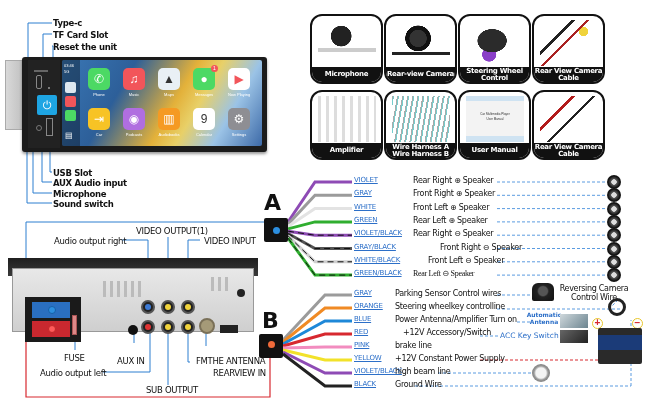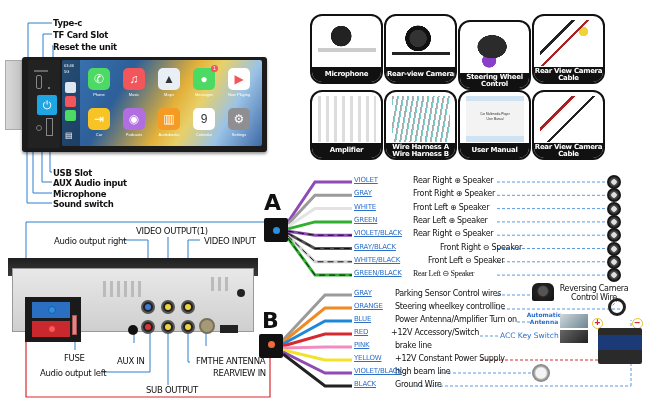--- a/index.html
+++ b/index.html
@@ -203,21 +203,21 @@
 
 <div id="accessories">
     <div class="acc" style="left: 310px; top: 14px;">
       <div class="abs" style="left: 6px; top: 4px; width: 58px; height: 46px; background: radial-gradient(circle at 40% 35%, rgb(34, 34, 34) 0px, rgb(34, 34, 34) 22%, transparent 23%), linear-gradient(transparent 60%, rgb(204, 204, 204) 60%, rgb(204, 204, 204) 70%, transparent 70%);"></div>
       <div class="acc-cap">Microphone</div>
     </div>
     <div class="acc" style="left: 384px; top: 14px;">
       <div class="abs" style="left: 6px; top: 4px; width: 58px; height: 46px; background: radial-gradient(circle at 45% 40%, rgb(51, 51, 51) 0px, rgb(51, 51, 51) 20%, rgb(17, 17, 17) 21%, rgb(17, 17, 17) 30%, transparent 31%), linear-gradient(transparent 70%, rgb(34, 34, 34) 70%, rgb(34, 34, 34) 76%, transparent 76%);"></div>
       <div class="acc-cap">Rear-view Camera</div>
     </div>
-    <div class="acc" style="left: 458px; top: 20px;">
+    <div class="acc" style="left: 458px; top: 14px;">
       <div class="abs" style="left: 6px; top: 4px; width: 58px; height: 46px; background: radial-gradient(at 45% 45%, rgb(43, 43, 43) 0px, rgb(43, 43, 43) 32%, transparent 33%), radial-gradient(circle at 40% 75%, rgb(138, 63, 200) 0px, rgb(138, 63, 200) 14%, transparent 15%);"></div>
       <div class="acc-cap">Steering Wheel Control</div>
     </div>
     <div class="acc" style="left: 532px; top: 14px;">
       <div class="abs" style="left: 6px; top: 4px; width: 58px; height: 46px; background: linear-gradient(135deg, transparent 30%, rgb(34, 34, 34) 30%, rgb(34, 34, 34) 34%, transparent 34%, transparent 45%, rgb(170, 34, 34) 45%, rgb(170, 34, 34) 48%, transparent 48%), radial-gradient(circle at 75% 25%, rgb(240, 211, 60) 0px, rgb(240, 211, 60) 8%, transparent 9%);"></div>
       <div class="acc-cap">Rear View Camera Cable</div>
     </div>
     <div class="acc" style="left: 310px; top: 90px;">
       <div class="abs" style="left: 6px; top: 4px; width: 58px; height: 46px; background: repeating-linear-gradient(90deg, rgb(221, 221, 221) 0px, rgb(221, 221, 221) 3px, transparent 3px, transparent 8px);"></div>
       <div class="acc-cap">Amplifier</div>
@@ -323,21 +323,21 @@
   <div class="abs" style="left:9px;top:7px;width:7px;height:7px;border-radius:50%;background:#f06a3a;"></div>
 </div>
 <div id="harness-b-rows">
     <div class="wire-name" style="left: 354px; top: 289px;">GRAY</div>
     <div class="wire-desc" style="left: 395px; top: 289px;">Parking Sensor Control wires</div>
     <div class="wire-name" style="left: 354px; top: 302px;">ORANGE</div>
     <div class="wire-desc" style="left: 395px; top: 302px;">Steering wheelkey controlline</div>
     <div class="wire-name" style="left: 354px; top: 315px;">BLUE</div>
     <div class="wire-desc" style="left: 395px; top: 315px;">Power Antenna/Amplifier Turn on</div>
     <div class="wire-name" style="left: 354px; top: 328px;">RED</div>
-    <div class="wire-desc" style="left: 391px; top: 328px;">+12V Accessory/Switch</div>
+    <div class="wire-desc" style="left: 403px; top: 328px;">+12V Accessory/Switch</div>
     <div class="wire-name" style="left: 354px; top: 341px;">PINK</div>
     <div class="wire-desc" style="left: 395px; top: 341px;">brake line</div>
     <div class="wire-name" style="left: 354px; top: 354px;">YELLOW</div>
     <div class="wire-desc" style="left: 395px; top: 354px;">+12V Constant Power Supply</div>
     <div class="wire-name" style="left: 354px; top: 367px;">VIOLET/BLACK</div>
     <div class="wire-desc" style="left: 395px; top: 367px;">high beam line</div>
     <div class="wire-name" style="left: 354px; top: 380px;">BLACK</div>
     <div class="wire-desc" style="left: 395px; top: 380px;">Ground Wire</div>
   </div>
 

